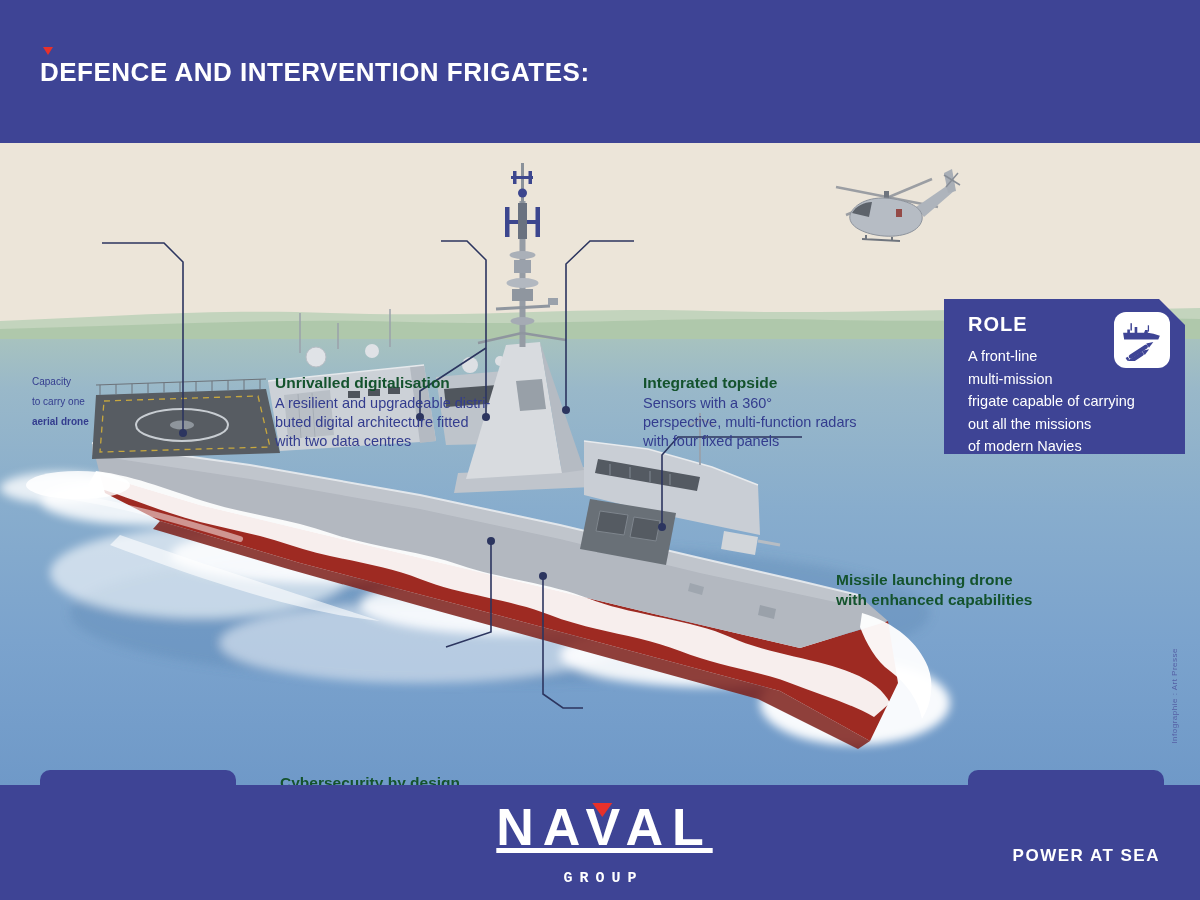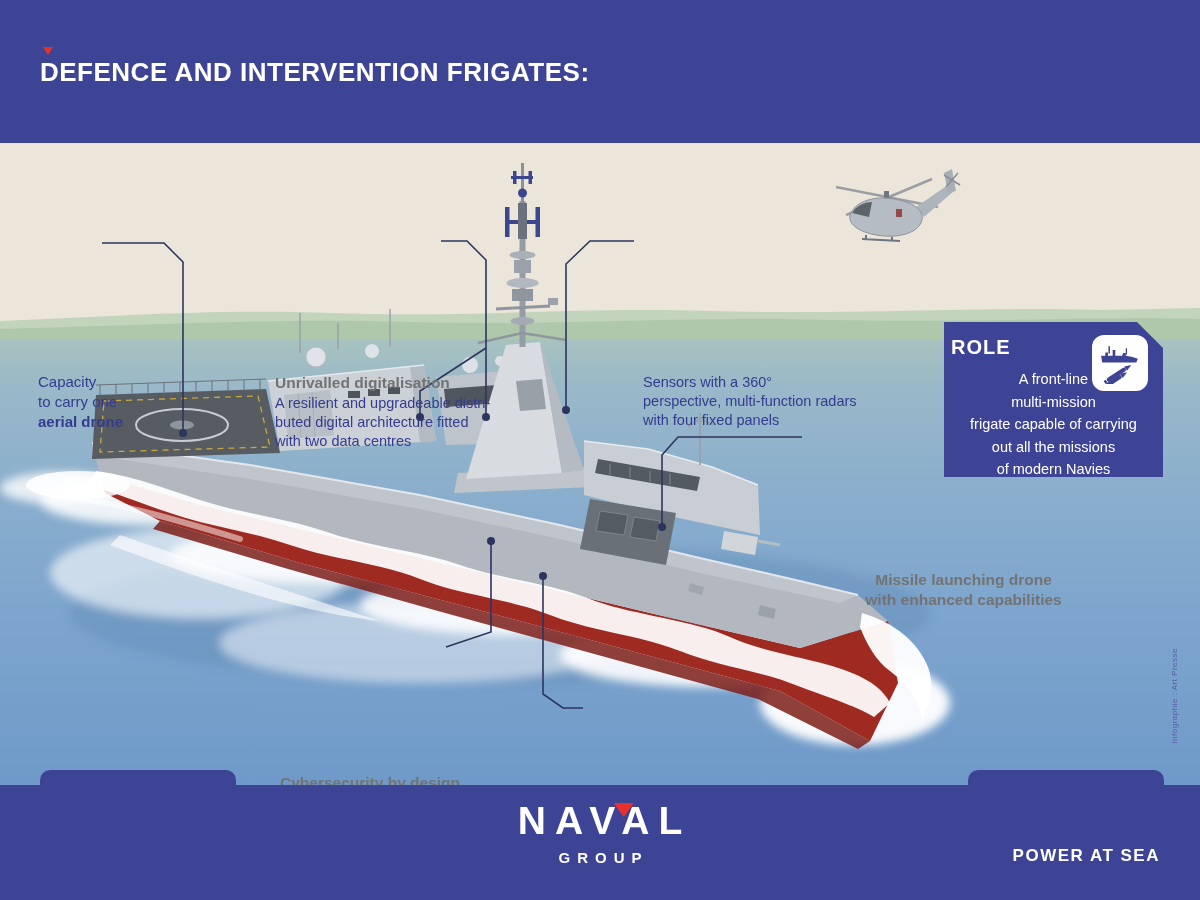--- a/index.html
+++ b/index.html
@@ -8,57 +8,57 @@
   
   .header{position:absolute;left:0;top:0;width:1200px;height:143px;background:#3e4495;padding-left:9px;}
   .hdr-tri{position:absolute;left:43px;top:47px;width:0;height:0;
            border-left:5px solid transparent;border-right:5px solid transparent;border-top:8px solid #e8312a;}
   .hdr-t1{position:absolute;left:40px;top:57px;color:#ffffff;font-size:26px;font-weight:bold;letter-spacing:.5px;white-space:nowrap;}
   .hdr-t2{position:absolute;left:40px;top:92px;color:#e9ebf5;font-size:24px;font-weight:normal;letter-spacing:1.5px;white-space:nowrap;opacity:.95;}
   
   .scene{position:absolute;left:0;top:143px;width:1200px;height:642px;}
   .scene svg.bg{position:absolute;left:0;top:0;}
   .lbl{position:absolute;color:#333c8e;font-size:14.5px;line-height:19px;}
-  .lbl .t{font-weight:bold;font-size:15.5px;color:#737373;display:block;margin-bottom:2px;}
-  .pre{white-space:pre-line;text-align:center;}
-  .lbl-drone{left:38px;top:229px;line-height:20px;font-size:15px;}
+  .lbl .t{font-weight:bold;font-size:15.5px;color:#14532d;display:block;margin-bottom:2px;}
+  .pre{white-space:pre-line;}
+  .lbl-drone{left:32px;top:229px;line-height:20px;font-size:10px;}
   .lbl-drone .b{font-weight:bold;margin-top:13px;}
   .lbl-digi{left:275px;top:230px;width:240px;}
   .lbl-topside{left:643px;top:230px;width:250px;}
   .lbl-missile{left:836px;top:427px;width:255px;}
   .lbl-missile .t{line-height:20px;}
   .lbl-cyber{left:280px;top:630px;width:255px;}
   .lbl-asym{left:585px;top:696px;width:210px;}
   .lbl-asym .t{font-size:15.5px;line-height:20px;}
   
   .ibox{position:absolute;background:#3e4495;color:#ffffff;}
-  .box-role{left:944px;top:179px;width:219px;height:155px;padding:14px 7px;box-sizing:border-box;
+  .box-role{left:944px;top:156px;width:241px;height:155px;padding:14px 24px;box-sizing:border-box;
             -webkit-clip-path:polygon(0 0,calc(100% - 26px) 0,100% 26px,100% 100%,0 100%);
             clip-path:polygon(0 0,calc(100% - 26px) 0,100% 26px,100% 100%,0 100%);}
   .box-role .bt{font-size:20px;font-weight:bold;letter-spacing:1px;}
   .box-role .bb{margin-top:9px;font-size:14.5px;line-height:22.5px;}
   .role-icon{position:absolute;top:13px;right:15px;width:56px;height:56px;background:#ffffff;border-radius:12px;
              display:flex;align-items:center;justify-content:center;}
   .box-chars{left:40px;top:627px;width:170px;border-radius:10px;padding:11px 13px 12px 13px;}
   .box-chars .bt{font-size:15px;font-weight:bold;letter-spacing:.5px;margin-bottom:7px;}
   .chars-item{font-size:13.5px;line-height:20px;}
   .chars-item::before{content:"\00b7 ";font-weight:bold;}
   .chars-item .v{font-weight:bold;}
   .box-upg{left:968px;top:627px;width:166px;border-radius:10px;padding:13px 15px 14px 15px;}
   .box-upg .bt{font-size:19px;font-weight:bold;letter-spacing:.5px;}
   .box-upg .bb{margin-top:7px;font-size:14.5px;line-height:23.5px;}
   .credit{position:absolute;right:21px;top:505px;writing-mode:vertical-rl;transform:rotate(180deg);
           font-size:8px;color:#5560a5;letter-spacing:.5px;}
   
   .footer{position:absolute;left:0;top:785px;width:1200px;height:115px;background:#3e4495;}
   .logo{position:absolute;left:50%;top:16px;transform:translateX(-50%);text-align:center;color:#ffffff;}
-  .logo-naval{position:relative;display:inline-block;font-size:39px;font-weight:bold;letter-spacing:9px;margin-right:-9px;line-height:1;}
+  .logo-naval{position:relative;display:inline-block;font-size:52px;font-weight:bold;letter-spacing:9px;margin-right:-9px;line-height:1;text-decoration:underline;}
   .logo-tri{position:absolute;left:96px;top:2px;width:0;height:0;
             border-left:10px solid transparent;border-right:10px solid transparent;border-top:14px solid #e8312a;}
-  .logo-group{font-size:15px;font-weight:bold;letter-spacing:7px;margin-right:-7px;margin-top:9px;}
+  .logo-group{font-size:15px;font-weight:bold;letter-spacing:7px;margin-right:-7px;margin-top:17px;font-family:Liberation Mono, monospace;}
   .power{position:absolute;right:40px;top:37px;color:#ffffff;font-weight:bold;font-size:17px;letter-spacing:1.5px;white-space:nowrap;margin-top:24px;}
 </style>
 </head>
 <body>
 
 <div class="page">
 
   <div class="header">
     <div class="hdr-tri"></div>
     <div class="hdr-t1">DEFENCE AND INTERVENTION FRIGATES:</div>
@@ -219,20 +219,21 @@
     </div>
 
     <div class="lbl lbl-digi">
       <span class="t">Unrivalled digitalisation</span>
       <span class="pre">A resilient and upgradeable distri-
 buted digital architecture fitted
 with two data centres</span>
     </div>
 
     <div class="lbl lbl-topside">
+      <span class="t">Integrated topside</span>
       <span class="pre">Sensors with a 360°
 perspective, multi-function radars
 with four fixed panels</span>
     </div>
 
     <div class="lbl lbl-missile">
       <span class="t pre">Missile launching drone
 with enhanced capabilities</span>
     </div>
 

